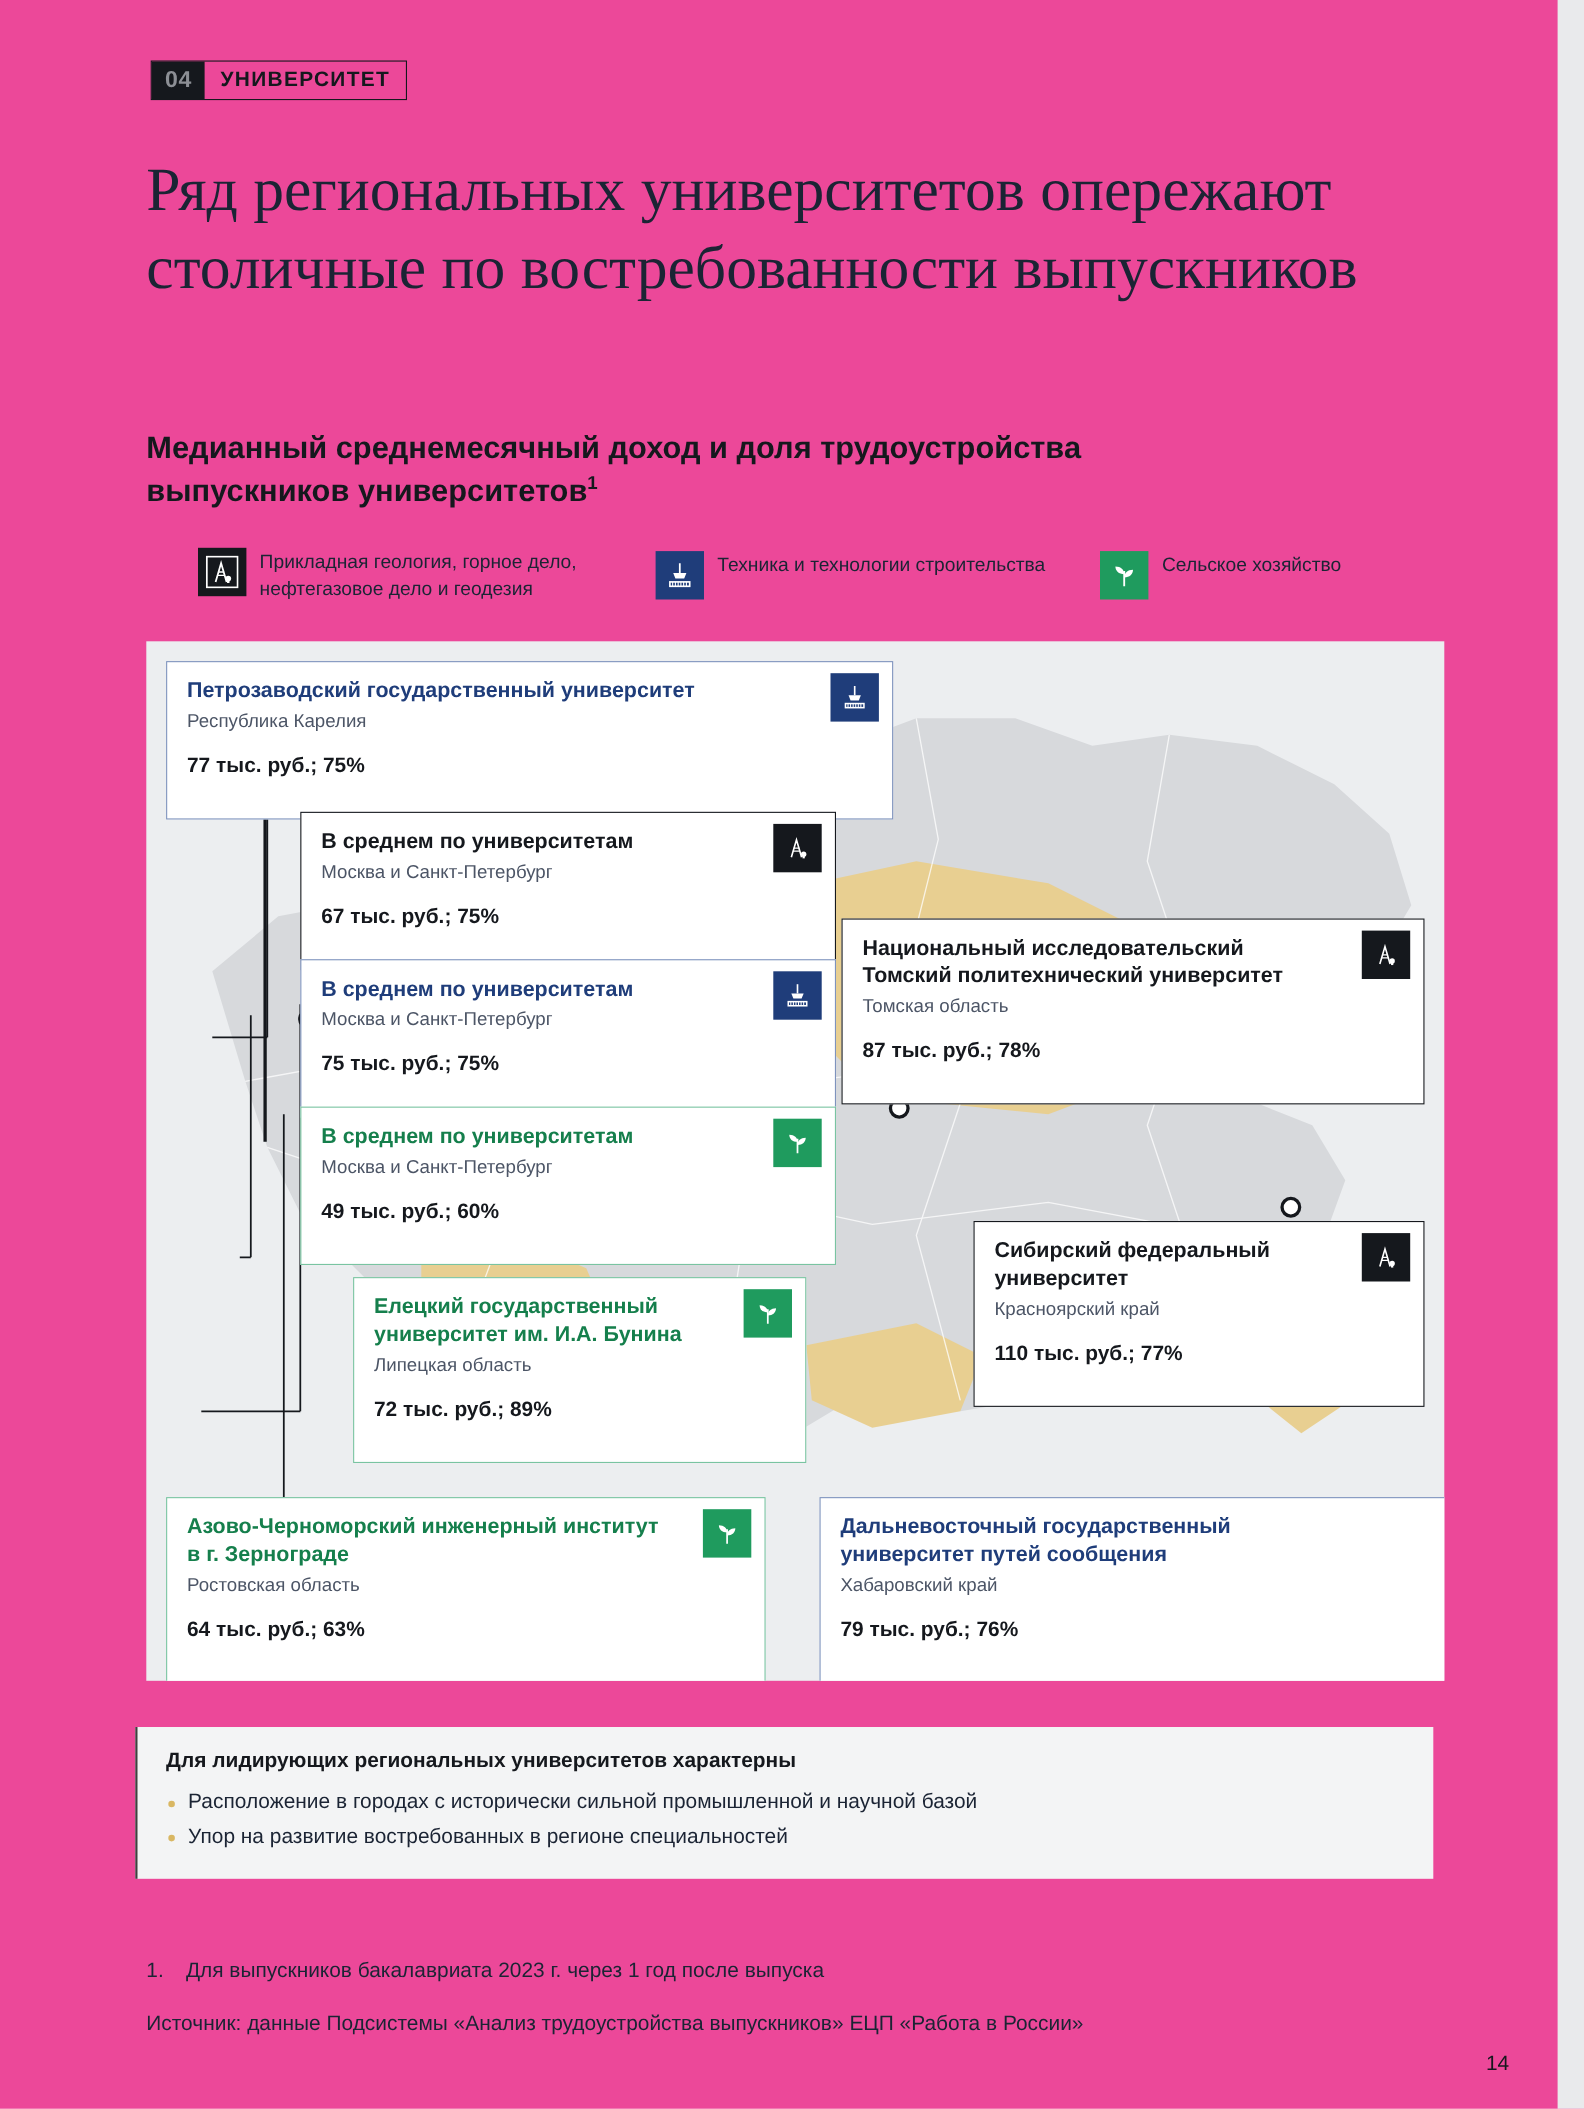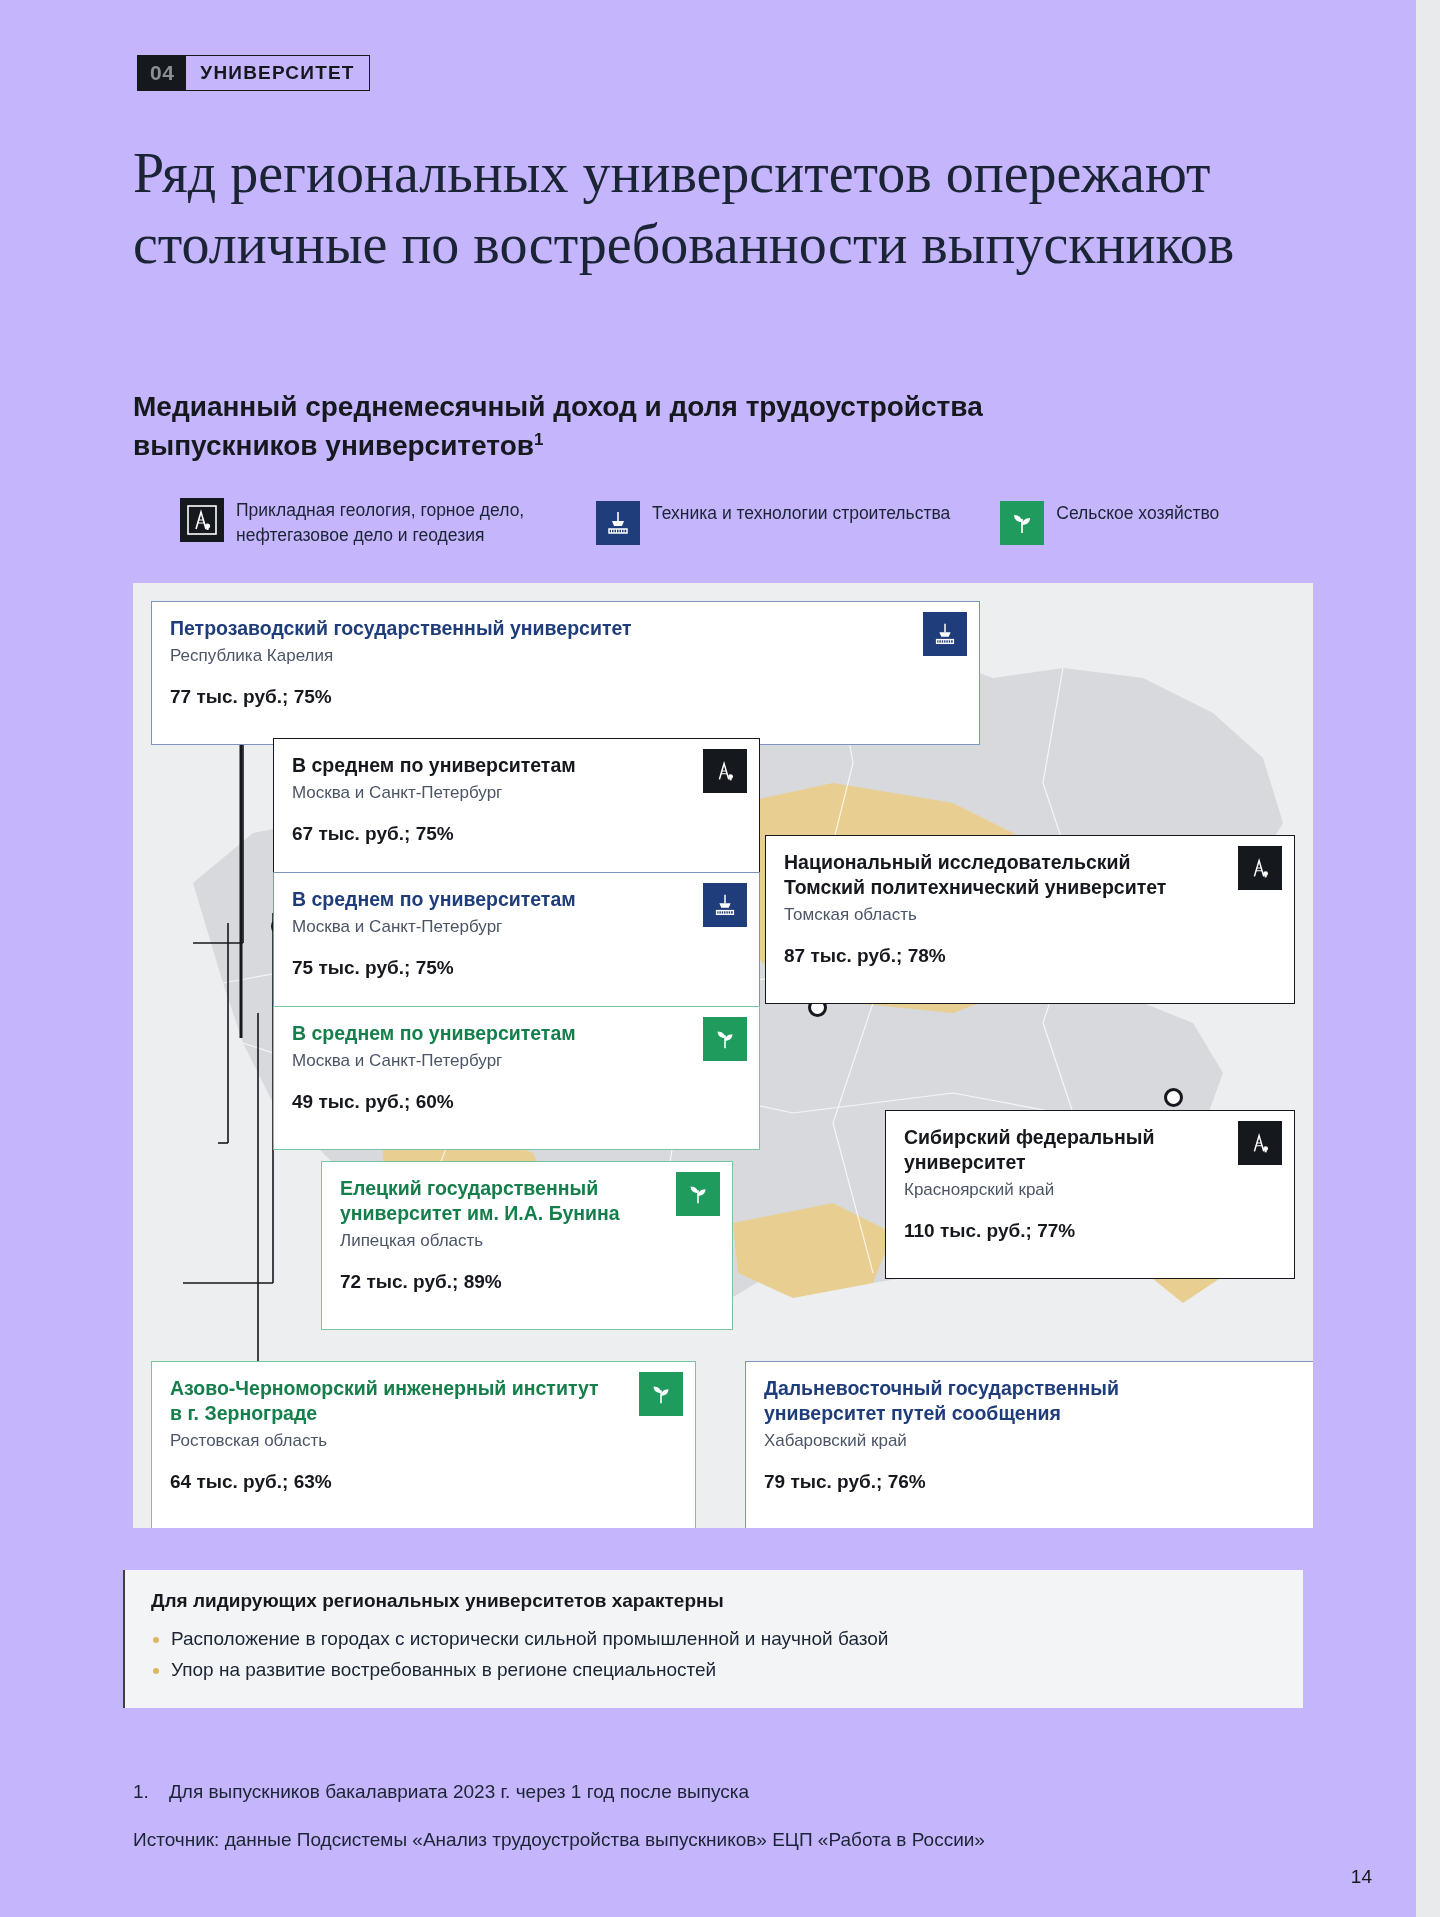--- a/index.html
+++ b/index.html
@@ -12,21 +12,21 @@
     height: 1917px;
     position: relative;
     font-family: "Liberation Sans", sans-serif;
     color: #1b2434;
     overflow: hidden;
   }
   .page {
     position: absolute;
     left: 0; top: 0;
     width: 1440px; height: 1917px;
-    background: #c4b5fd;
+    background: #ec4899;
   }
   
   .edge-strip {
     position: absolute;
     right: 0; top: 0;
     width: 24px; height: 1917px;
     background: #e9eaec;
   }
 
   
@@ -338,21 +338,21 @@
 
     <div class="dot" style="left:171px; top:300px;"></div>
     <div class="dot" style="left:138px; top:334px;"></div>
     <div class="dot" style="left:201px; top:393px;"></div>
     <div class="dot" style="left:211px; top:446px;"></div>
     <div class="dot" style="left:231px; top:515px;"></div>
     <div class="dot" style="left:606px; top:390px;"></div>
     <div class="dot" style="left:675px; top:415px;"></div>
     <div class="dot" style="left:1031px; top:505px;"></div>
 
-    <div class="card blue" style="left:18px; top:18px; width:829px;">
+    <div class="card blue" style="left:18px; top:18px; width:661px;">
       <div class="icon">
         <svg width="28" height="28" viewBox="0 0 30 30">
           <path d="M15 4 L15 13" stroke="#ffffff" stroke-width="1.6"></path>
           <path d="M9 13 L21 13 L19 18 L11 18 Z" fill="#ffffff"></path>
           <rect x="6" y="21" width="18" height="4" fill="none" stroke="#ffffff" stroke-width="1.5"></rect>
           <path d="M8.5 21 v4 M11 21 v4 M13.5 21 v4 M16 21 v4 M18.5 21 v4 M21 21 v4" stroke="#ffffff" stroke-width="1"></path>
         </svg>
       </div>
       <p class="name">Петрозаводский государственный университет</p>
       <p class="region">Республика Карелия</p>

